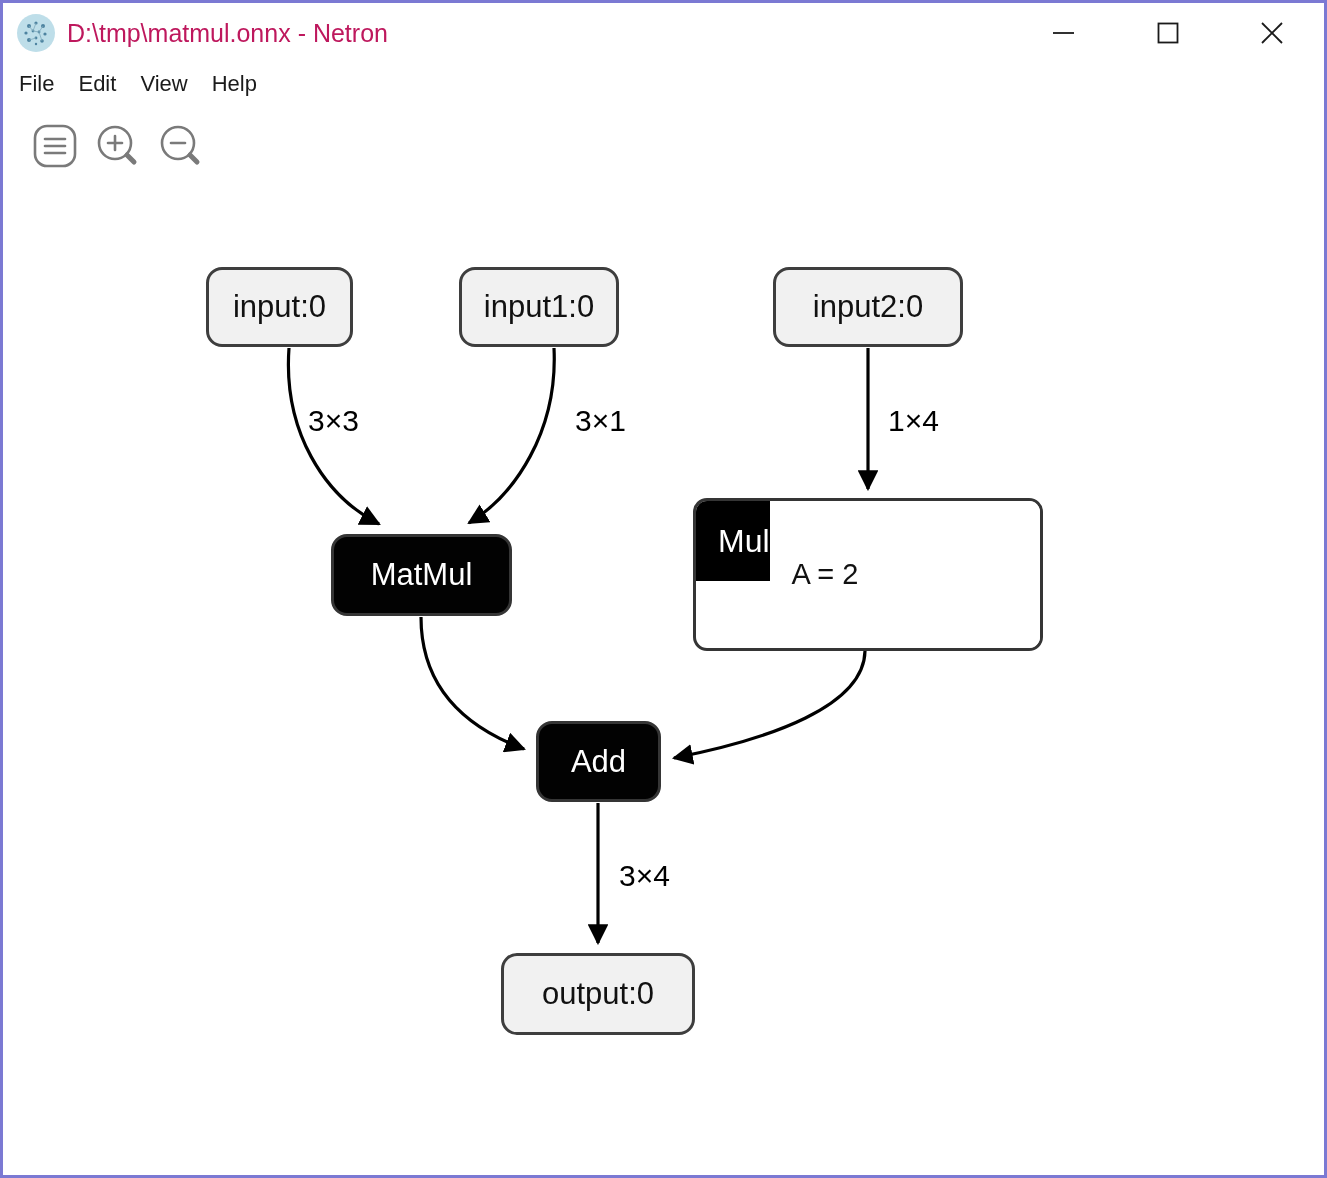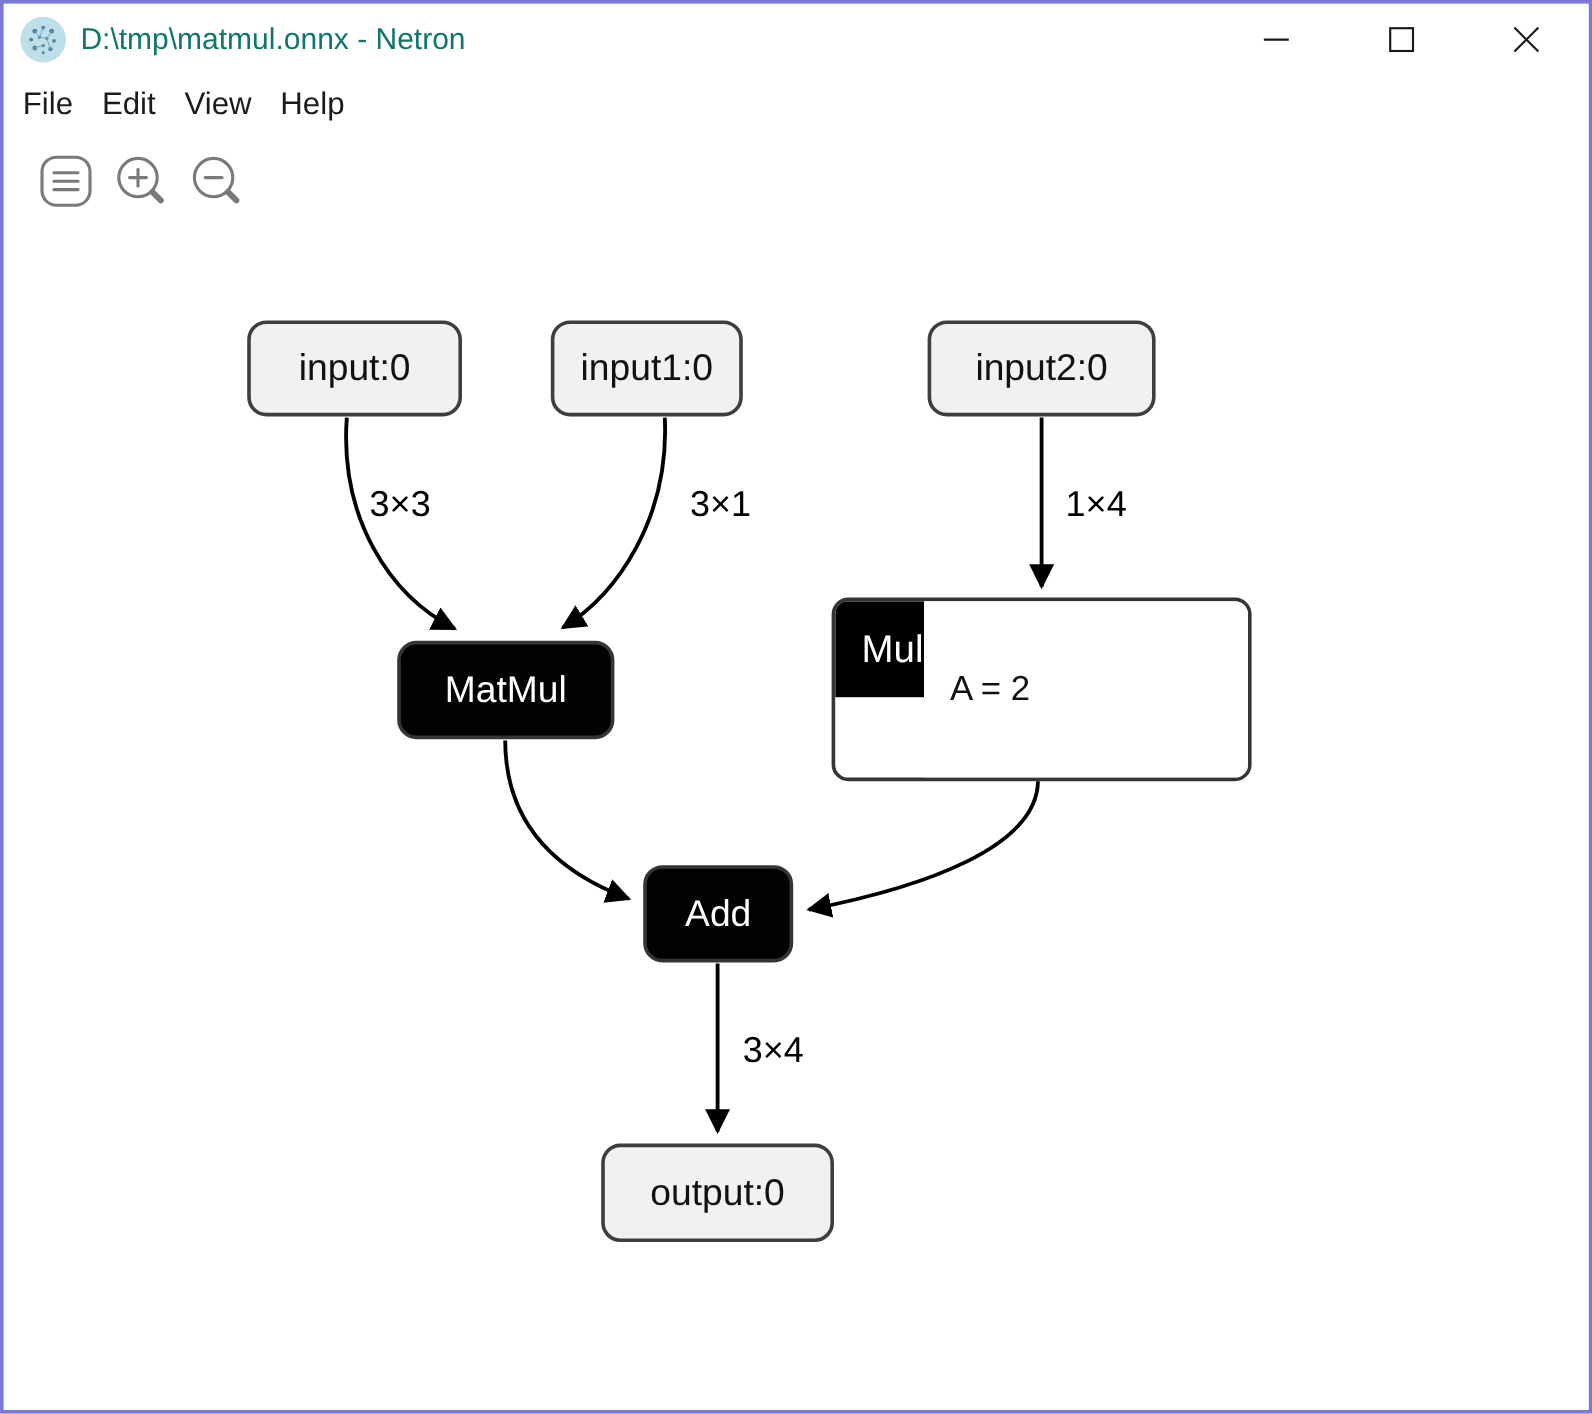--- a/index.html
+++ b/index.html
@@ -2,26 +2,26 @@
 <html><head>
 <meta charset="utf-8">
 <style>
   html,body{margin:0;padding:0;width:1327px;height:1178px;background:#fff;
     font-family:"Liberation Sans","DejaVu Sans",sans-serif;overflow:hidden;}
   .app{position:absolute;inset:0;border:3px solid #7b79d3;box-sizing:border-box;background:#fff;}
 
   
   .titlebar{display:flex;align-items:center;height:60px;padding-left:13px;}
   .app-icon{width:40px;height:40px;flex:0 0 auto;}
-  .title{margin-left:11px;font-size:25px;color:#0f766e;white-space:pre;}
+  .title{margin-left:11px;font-size:25px;color:#be185d;white-space:pre;}
   .controls{margin-left:auto;display:flex;gap:60px;padding-right:30px;}
   .ctrl{width:44px;height:44px;display:flex;align-items:center;justify-content:center;cursor:default;}
 
   
-  .menubar{display:flex;gap:24px;padding-left:16px;margin-top:8px;font-size:26px;color:#1b1b1b;}
+  .menubar{display:flex;gap:24px;padding-left:16px;margin-top:8px;font-size:22px;color:#1b1b1b;}
   .menu-item{cursor:default;}
 
   
   .toolbar{display:flex;gap:17px;padding-left:29px;margin-top:26px;}
   .tool-btn{width:46px;height:46px;}
 
   
   .canvas{position:absolute;inset:0;}
   svg.edges{position:absolute;left:0;top:0;pointer-events:none;z-index:1;}
 
@@ -134,21 +134,21 @@
       <g stroke="#000" stroke-width="3.2" fill="none">
         <path d="M 286 345 C 280 428 321 493 376 521" marker-end="url(#arrow)"></path>
         <path d="M 551 345 C 555 428 512 492 466 520" marker-end="url(#arrow)"></path>
         <path d="M 865 345 L 865 486" marker-end="url(#arrow)"></path>
         <path d="M 418 614 C 418 678 454 721 521 746" marker-end="url(#arrow)"></path>
         <path d="M 862 648 C 861 703 768 736 671 755" marker-end="url(#arrow)"></path>
         <path d="M 595 800 L 595 940" marker-end="url(#arrow)"></path>
       </g>
     </svg>
 
-    <div class="node node-io" style="left:203px;top:264px;width:179px;height:80px;">
+    <div class="node node-io" style="left:203px;top:264px;width:147px;height:80px;">
       <span>input:0</span>
     </div>
 
     <div class="node node-io" style="left:456px;top:264px;width:160px;height:80px;">
       <span>input1:0</span>
     </div>
 
     <div class="node node-io" style="left:770px;top:264px;width:190px;height:80px;">
       <span>input2:0</span>
     </div>

